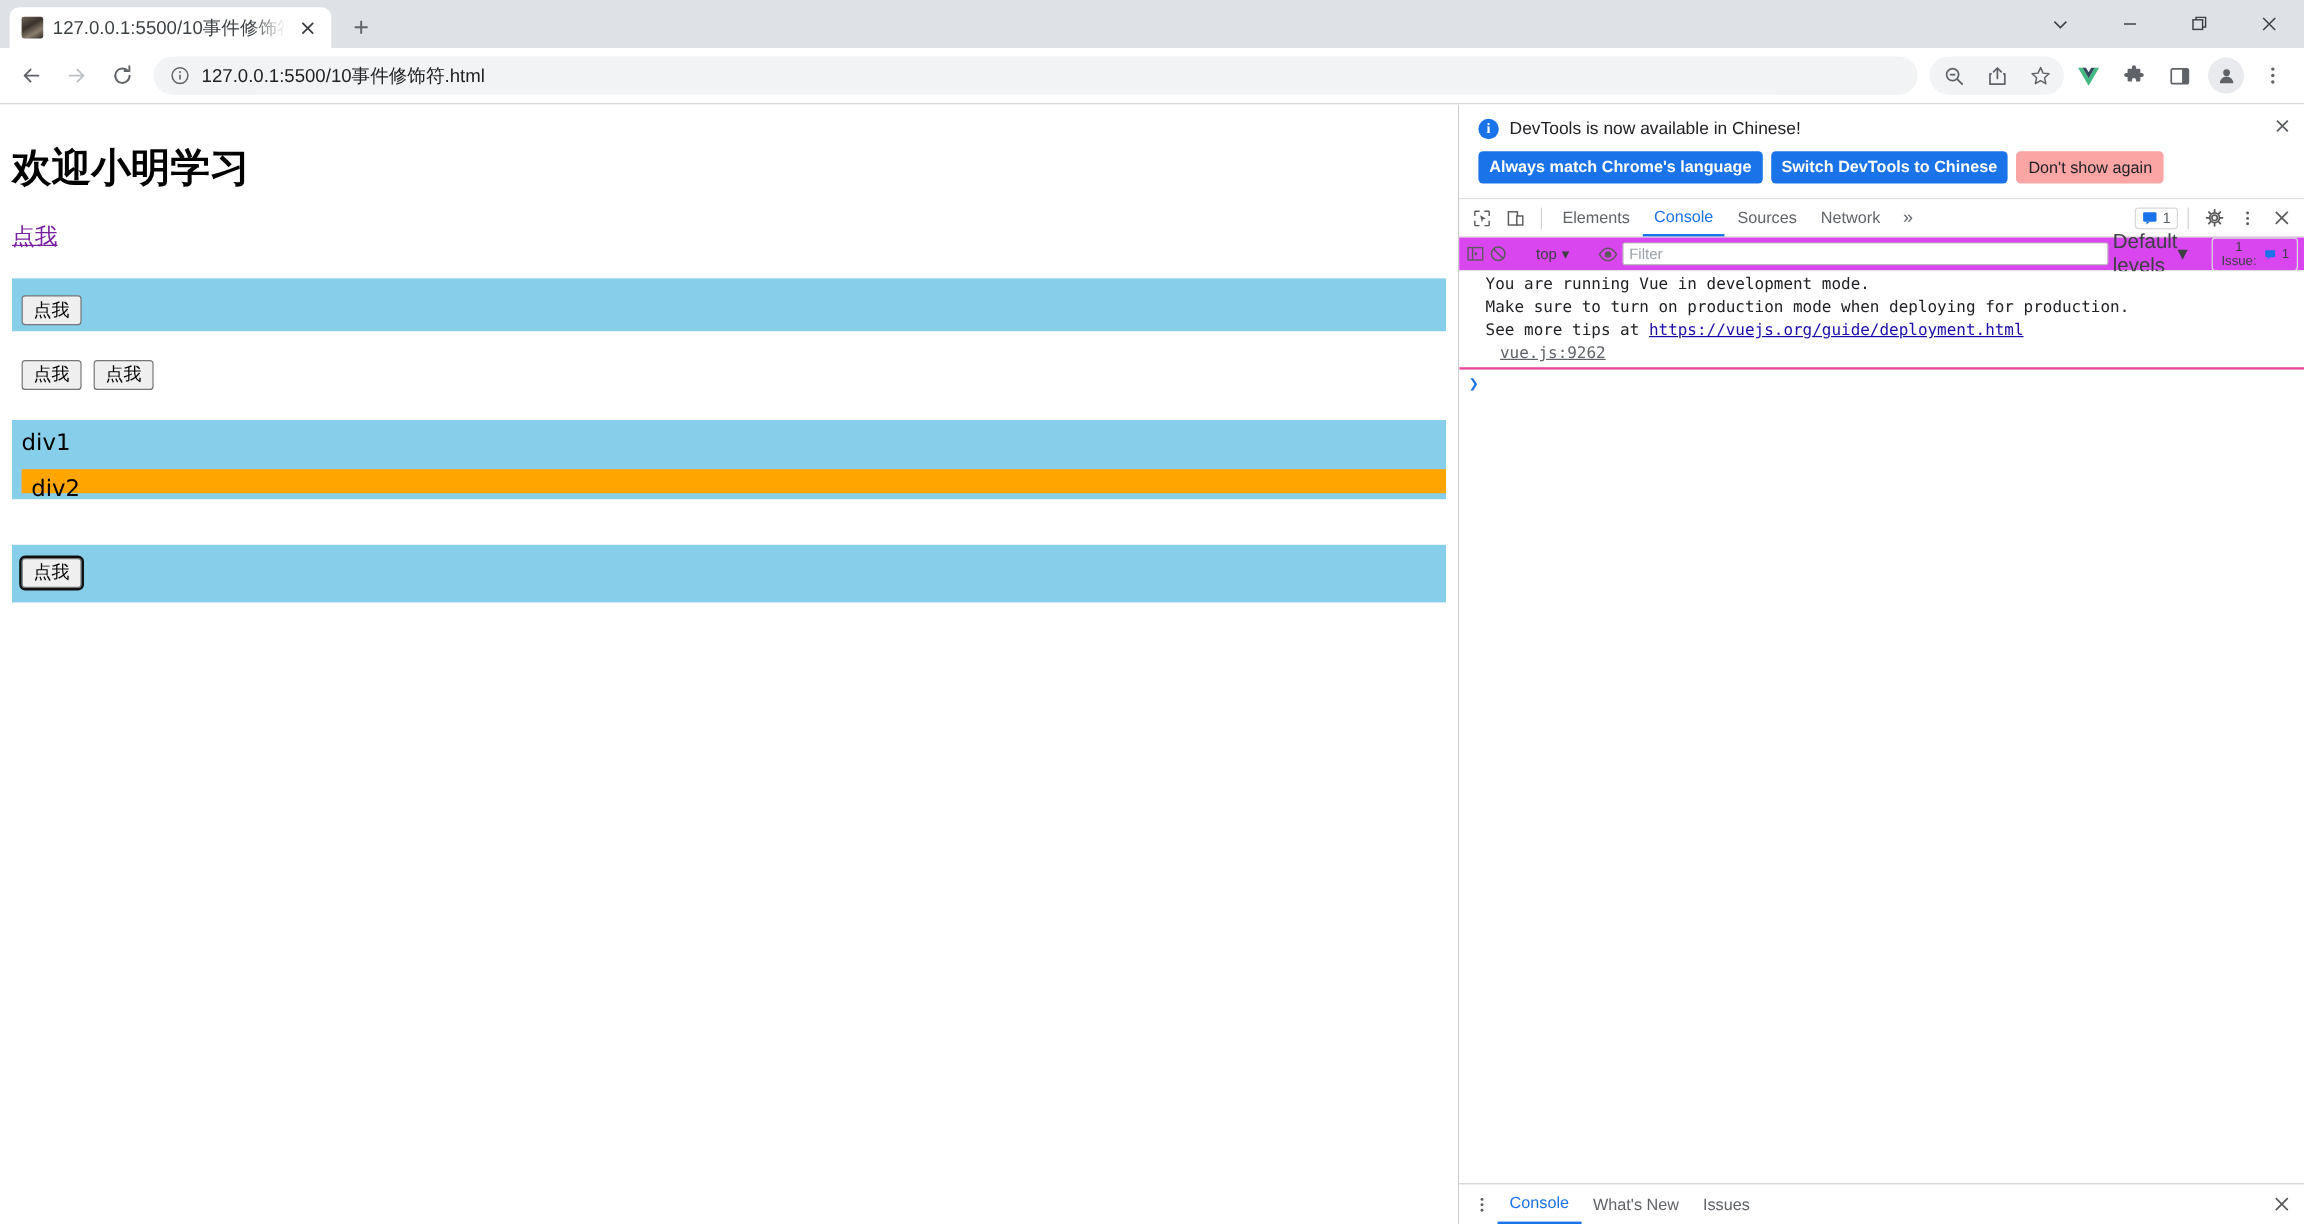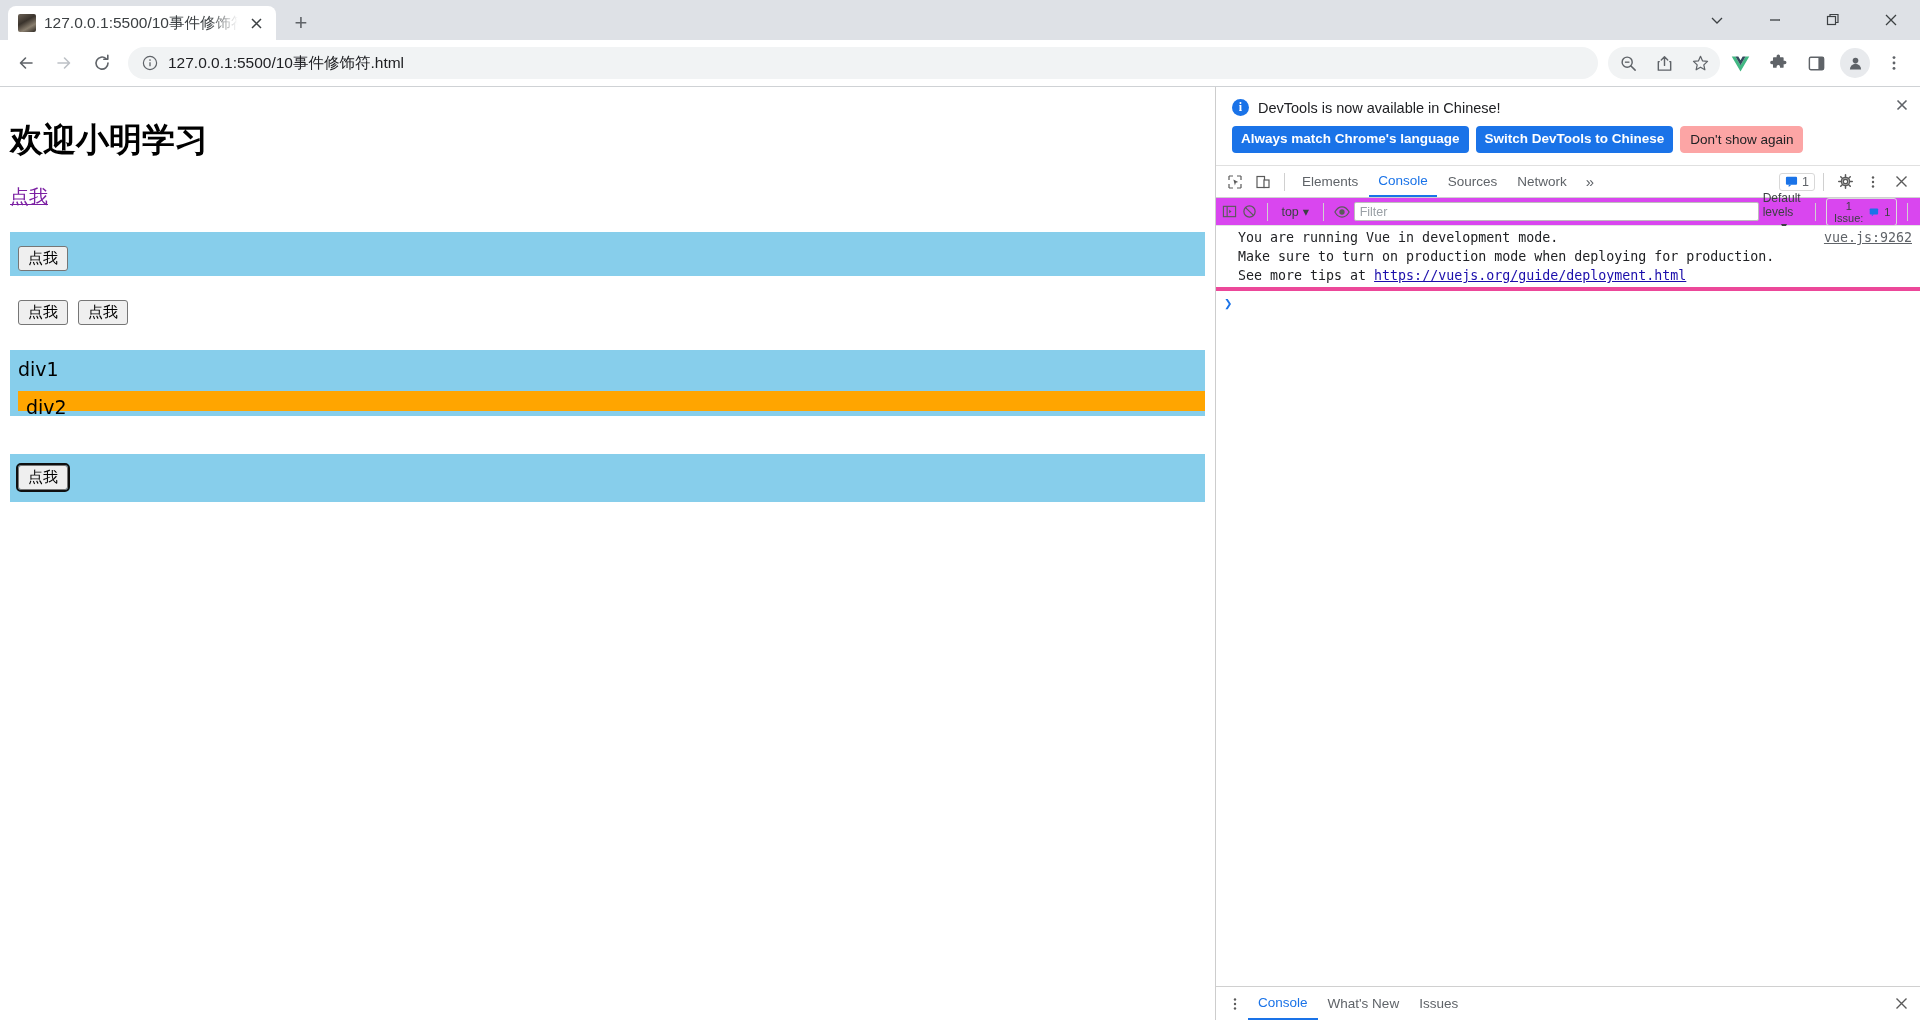--- a/index.html
+++ b/index.html
@@ -97,27 +97,27 @@
   .dt-more { padding: 0 8px; color:#5f6368; font-size:15px; }
   .dt-tabs-right { margin-left:auto; display:flex; align-items:center; gap:2px; }
   .msg-badge { display:flex; align-items:center; gap:4px; border:1px solid #d8d8d8; border-radius:3px; padding: 1px 5px; }
   .msg-badge .cnt { font-size:12.5px; color:#5f6368; }
 
   .dt-toolbar { height: 28px; display:flex; align-items:center; gap:4px; padding: 0 6px;
       border-bottom: 1px solid #e3e3e3; background:#d946ef;}
   .ctx-select { display:flex; align-items:center; gap:4px; font-size:12.5px; color:#3c4043; padding: 0 4px;}
   .filter-input { flex: 0 0 405px; height: 19px; border:1px solid #bdbdbd; border-radius:2px; padding: 0 5px;
       font-size:12.5px; color:#9aa0a6; display:flex; align-items:center; background:#fff;}
-  .levels { font-size:12px; color:#3c4043; display:flex; align-items:center; gap:0; margin-left:auto;flex-direction:column;}
+  .levels { font-size:17px; color:#3c4043; display:flex; align-items:center; gap:0; margin-left:auto;}
   .issues-pill { display:flex; align-items:center; gap:5px; border:1px solid #dcdcdc; border-radius:3px; padding:1px 6px; }
   .issues-pill span { font-size:11px; color:#3c4043;text-align:center; }
 
   .console-body { flex:1; overflow:hidden; background:#fff; }
   .cmsg { display:flex; font-family:"DejaVu Sans Mono","Liberation Mono",monospace; font-size:13.3px;
-     line-height: 19px; padding: 2px 8px 2px 22px; border-bottom:4px solid #ec4899; color:#202124;}
+     line-height: 19px; padding: 2px 8px 2px 22px; border-bottom:2px solid #ec4899; color:#202124;flex-direction:column;}
   .cmsg .ctext { flex:1; white-space: pre-wrap; }
   .cmsg .csrc { color:#5f6368; text-decoration: underline; white-space:nowrap; padding-left:12px; font-size:13.3px;}
   .clink { color:#1a0dab; text-decoration: underline; }
   .tagpink { color:#881391; }
   .prompt-row { display:flex; align-items:flex-start; padding: 4px 8px 4px 8px; gap:6px; }
   .prompt-chev { color:#1a73e8; font-size:14px; font-family:"DejaVu Sans Mono","Liberation Mono",monospace; font-weight:bold;}
 
   .drawer { height: 34px; border-top: 1px solid #d0d0d0; display:flex; align-items:center; padding: 0 6px; background:#fff;}
   .drawer-tab { padding: 0 10px; height: 33px; display:flex; align-items:center; font-size:13.5px; color:#5f6368;}
   .drawer-tab.active { color:#1a73e8; border-bottom:2px solid #1a73e8; }

